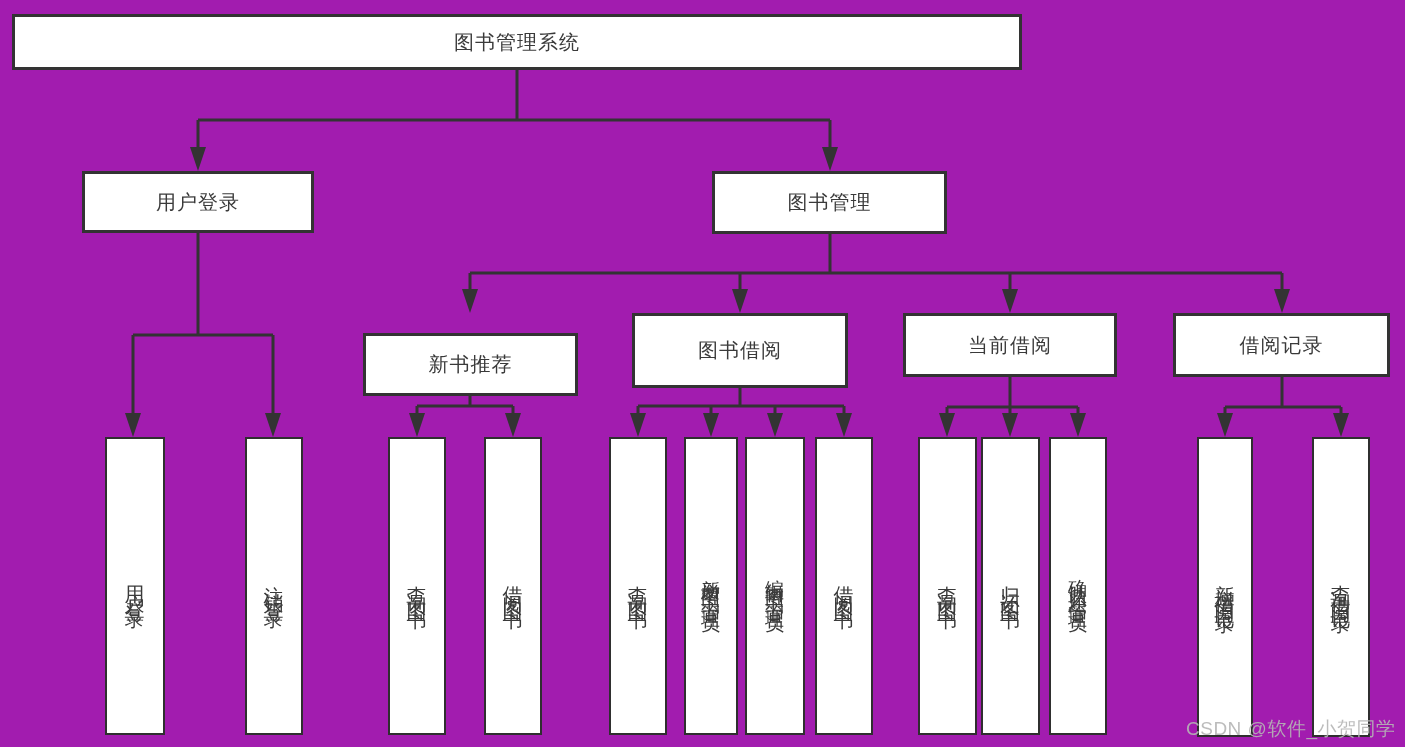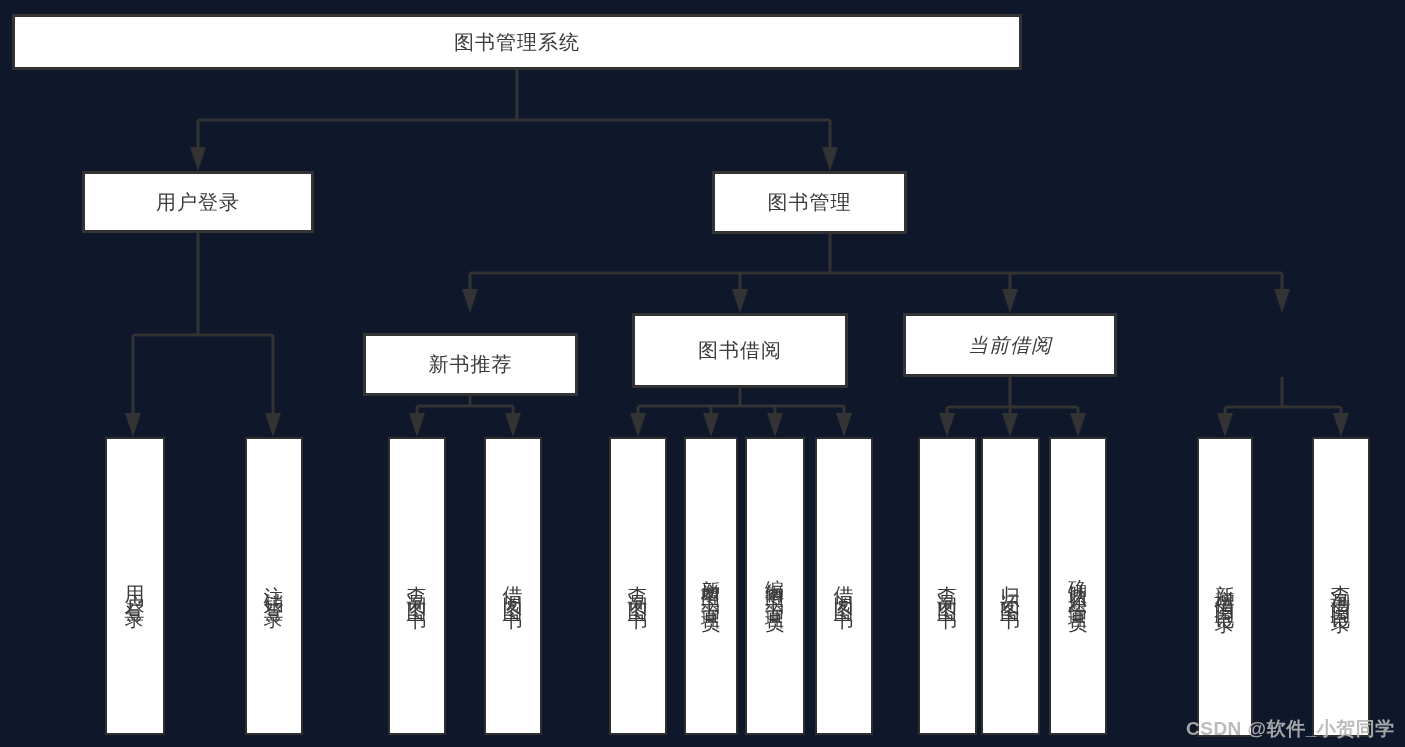--- a/index.html
+++ b/index.html
@@ -5,21 +5,21 @@
   * { margin: 0; padding: 0; box-sizing: border-box; }
   html, body {
     width: 1405px; height: 747px;
     background: #ffffff;
     font-family: "Liberation Sans", sans-serif;
     overflow: hidden;
   }
   #canvas {
     position: relative;
     width: 1405px; height: 747px;
-    background: #0f172a;
+    background: #a21caf;
   }
   #connector-svg {
     position: absolute; left: 0; top: 0;
     width: 1405px; height: 747px;
     pointer-events: none;
   }
   .hbox {
     position: absolute;
     border: 3px solid #333333;
     background: #ffffff;
@@ -47,21 +47,20 @@
   }
   .watermark {
     position: absolute;
     left: 1186px; top: 716px;
     font-size: 19px;
     color: #b5b5b5;
     opacity: 0.9;
     z-index: 5;
     white-space: nowrap;
     letter-spacing: 0.5px;
-    font-weight: bold;
   }
 </style>
 </head>
 <body>
 
 <div id="canvas">
 
   <svg id="connector-svg" viewBox="0 0 1405 747" xmlns="http://www.w3.org/2000/svg">
     <g fill="none" stroke-width="3" stroke="#333333">
 
@@ -102,32 +101,35 @@
     </g>
   </svg>
 
   <div class="hbox" style="left:12px; top:14px; width:1010px; height:56px;">
     <span>图书管理系统</span>
   </div>
 
   <div class="hbox" style="left:82px; top:171px; width:232px; height:62px;">
     <span>用户登录</span>
   </div>
-  <div class="hbox" style="left:712px; top:171px; width:195px; height:63px;">
+  <div class="hbox" style="left:712px; top:171px; width:235px; height:63px;">
     <span>图书管理</span>
   </div>
 
   <div class="hbox" style="left:363px; top:313px; width:215px; height:63px;margin-top:20px;">
     <span>新书推荐</span>
   </div>
   <div class="hbox" style="left:632px; top:313px; width:216px; height:75px;">
     <span>图书借阅</span>
   </div>
-  <div class="hbox" style="left:903px; top:313px; width:214px; height:64px;font-style:italic;">
+  <div class="hbox" style="left:903px; top:313px; width:214px; height:64px;">
     <span>当前借阅</span>
+  </div>
+  <div class="hbox" style="left:1173px; top:313px; width:217px; height:64px;">
+    <span>借阅记录</span>
   </div>
 
   <div class="vbox" style="left:105px; top:437px; width:60px; height:298px;">
     <span class="vtext">用户登录</span>
   </div>
   <div class="vbox" style="left:245px; top:437px; width:58px; height:298px;">
     <span class="vtext">注销登录</span>
   </div>
 
   <div class="vbox" style="left:388px; top:437px; width:58px; height:298px;">

